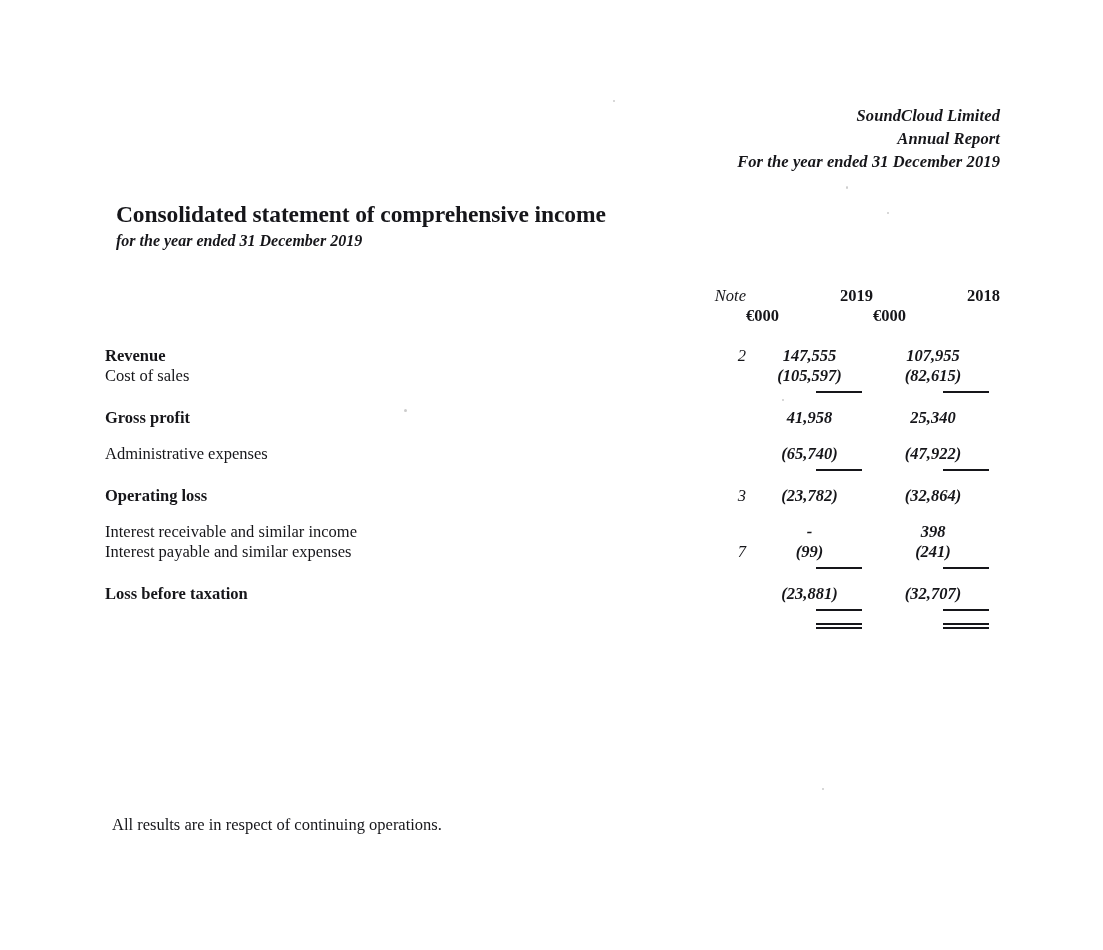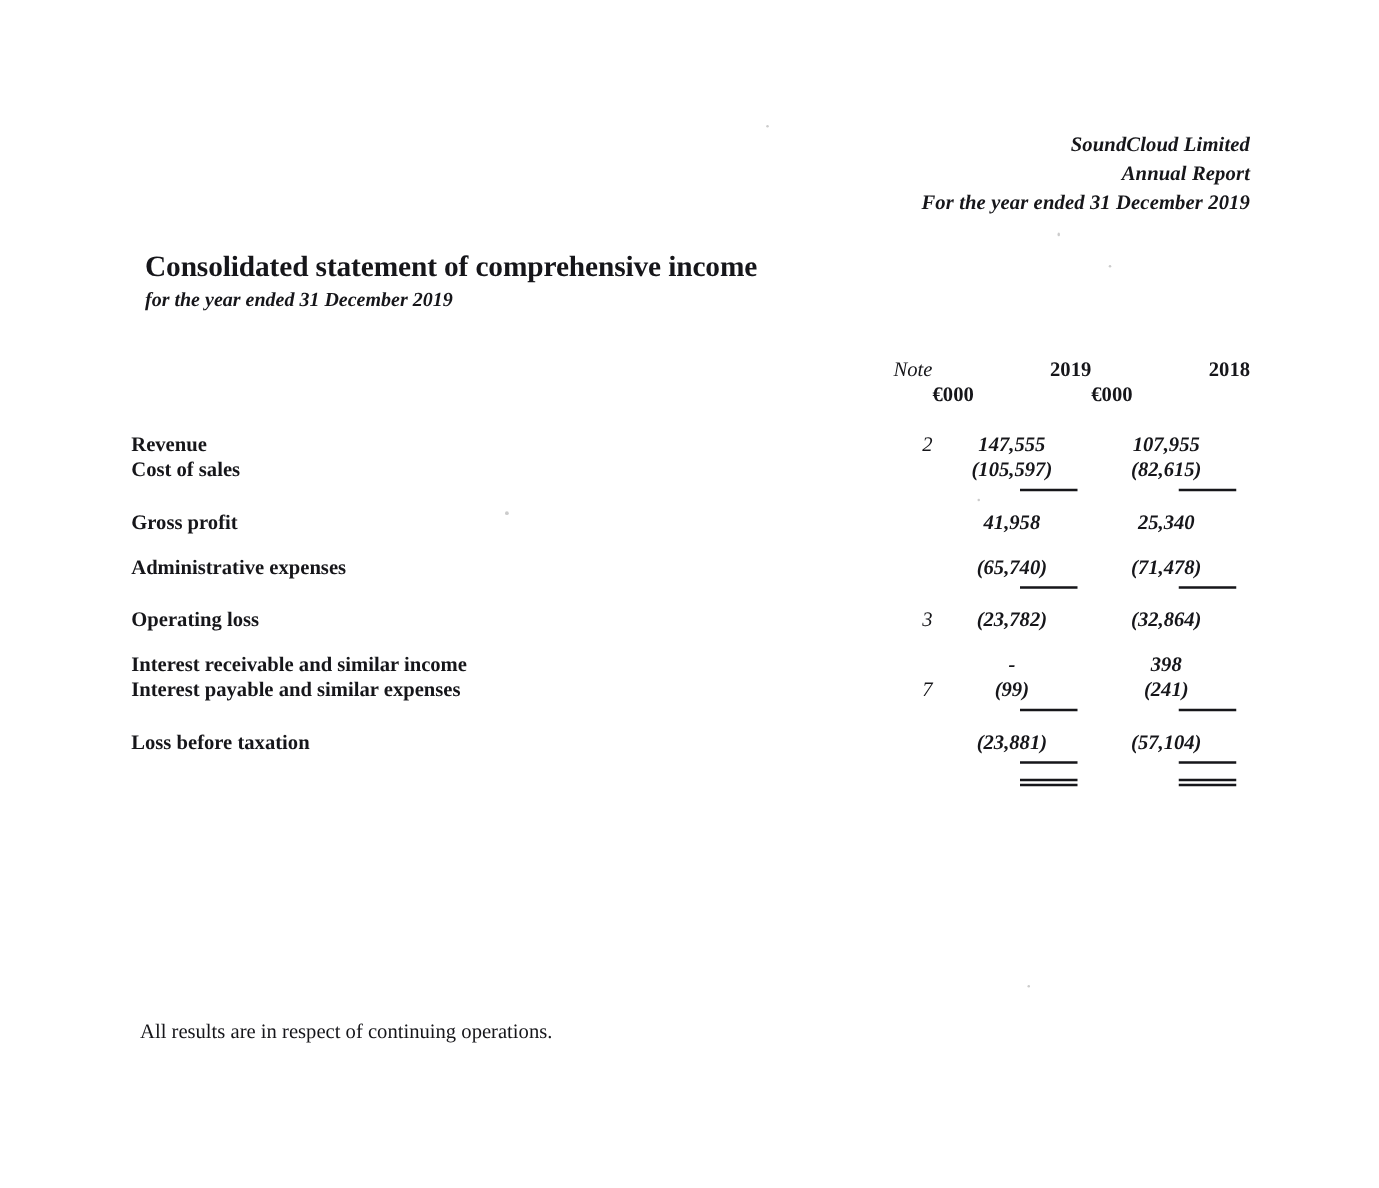--- a/index.html
+++ b/index.html
@@ -69,21 +69,21 @@
   col.c-note  { width: 66px; }
   col.c-y1    { width: 127px; }
   col.c-y2    { width: 127px; }
 
   .label    { text-align: left; padding-right: 8px; }
   .note     { text-align: right; font-style: italic; padding-right: 13px; }
   .num      { text-align: center; font-weight: bold; padding-right: 7px; font-style: italic; }
   .num.last { padding-right: 7px; }
 
   .bold   { font-weight: bold; }
-  .normal { font-weight: bold; }
+  .normal { font-weight: normal; }
 
   
   tr.sp-tall   td { padding-top: 20px; }
   tr.sp-med    td { padding-top: 16px; }
   tr.sp-small  td { padding-top: 11px; }
   tr.sp-none   td { padding-top: 0; }
 
   
   .hdr-year  { font-weight: bold; text-align: right; padding-right: 7px; line-height: 20px; }
   .hdr-unit  { font-weight: bold; text-align: left; padding-right: 7px; line-height: 20px; }
@@ -198,21 +198,21 @@
       <td class="label bold">Gross profit</td>
       <td class="note"></td>
       <td class="num">41,958</td>
       <td class="num last">25,340</td>
     </tr>
 
     <tr class="sp-med">
       <td class="label normal">Administrative expenses</td>
       <td class="note"></td>
       <td class="num">(65,740)</td>
-      <td class="num last">(71,478)</td>
+      <td class="num last">(47,922)</td>
     </tr>
 
     <tr class="rule-row">
       <td></td>
       <td></td>
       <td class="rule-cell">
           <span class="bar"></span>
         </td>
       <td class="rule-cell">
           <span class="bar"></span>
@@ -248,21 +248,21 @@
         </td>
       <td class="rule-cell">
           <span class="bar"></span>
         </td>
     </tr>
 
     <tr class="sp-small">
       <td class="label bold">Loss before taxation</td>
       <td class="note"></td>
       <td class="num">(23,881)</td>
-      <td class="num last">(57,104)</td>
+      <td class="num last">(32,707)</td>
     </tr>
 
 
     <tr class="rule-row">
       <td></td>
       <td></td>
       <td class="rule-cell">
           <span class="bar"></span>
         </td>
       <td class="rule-cell">

